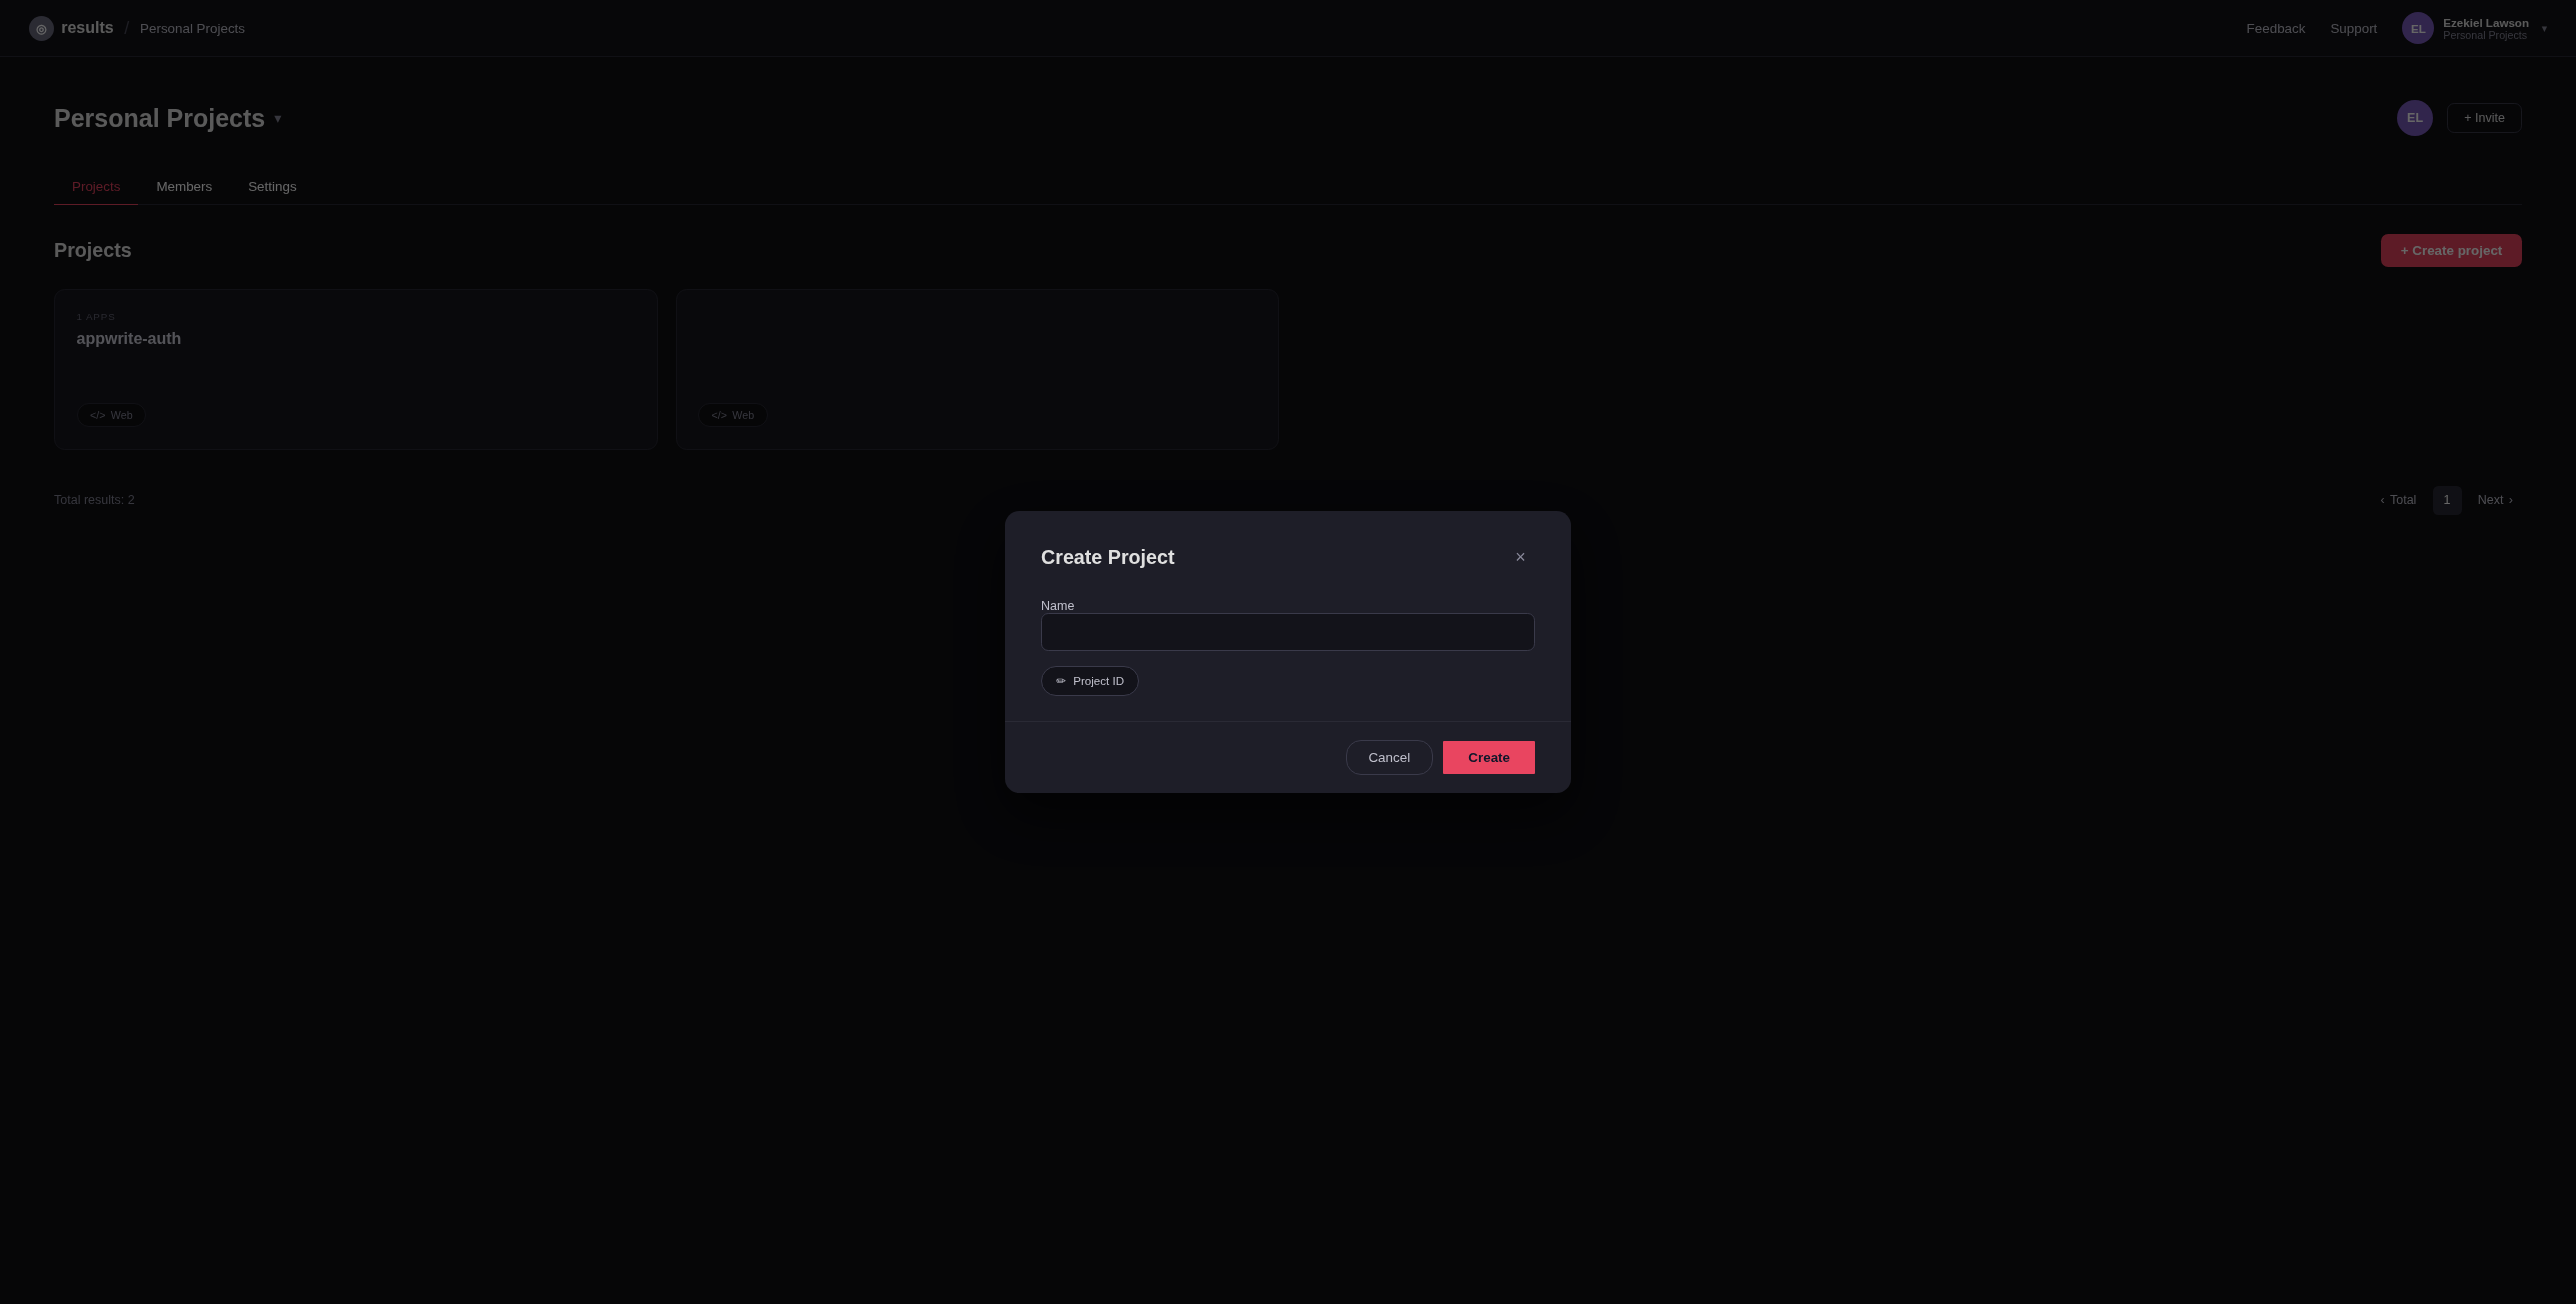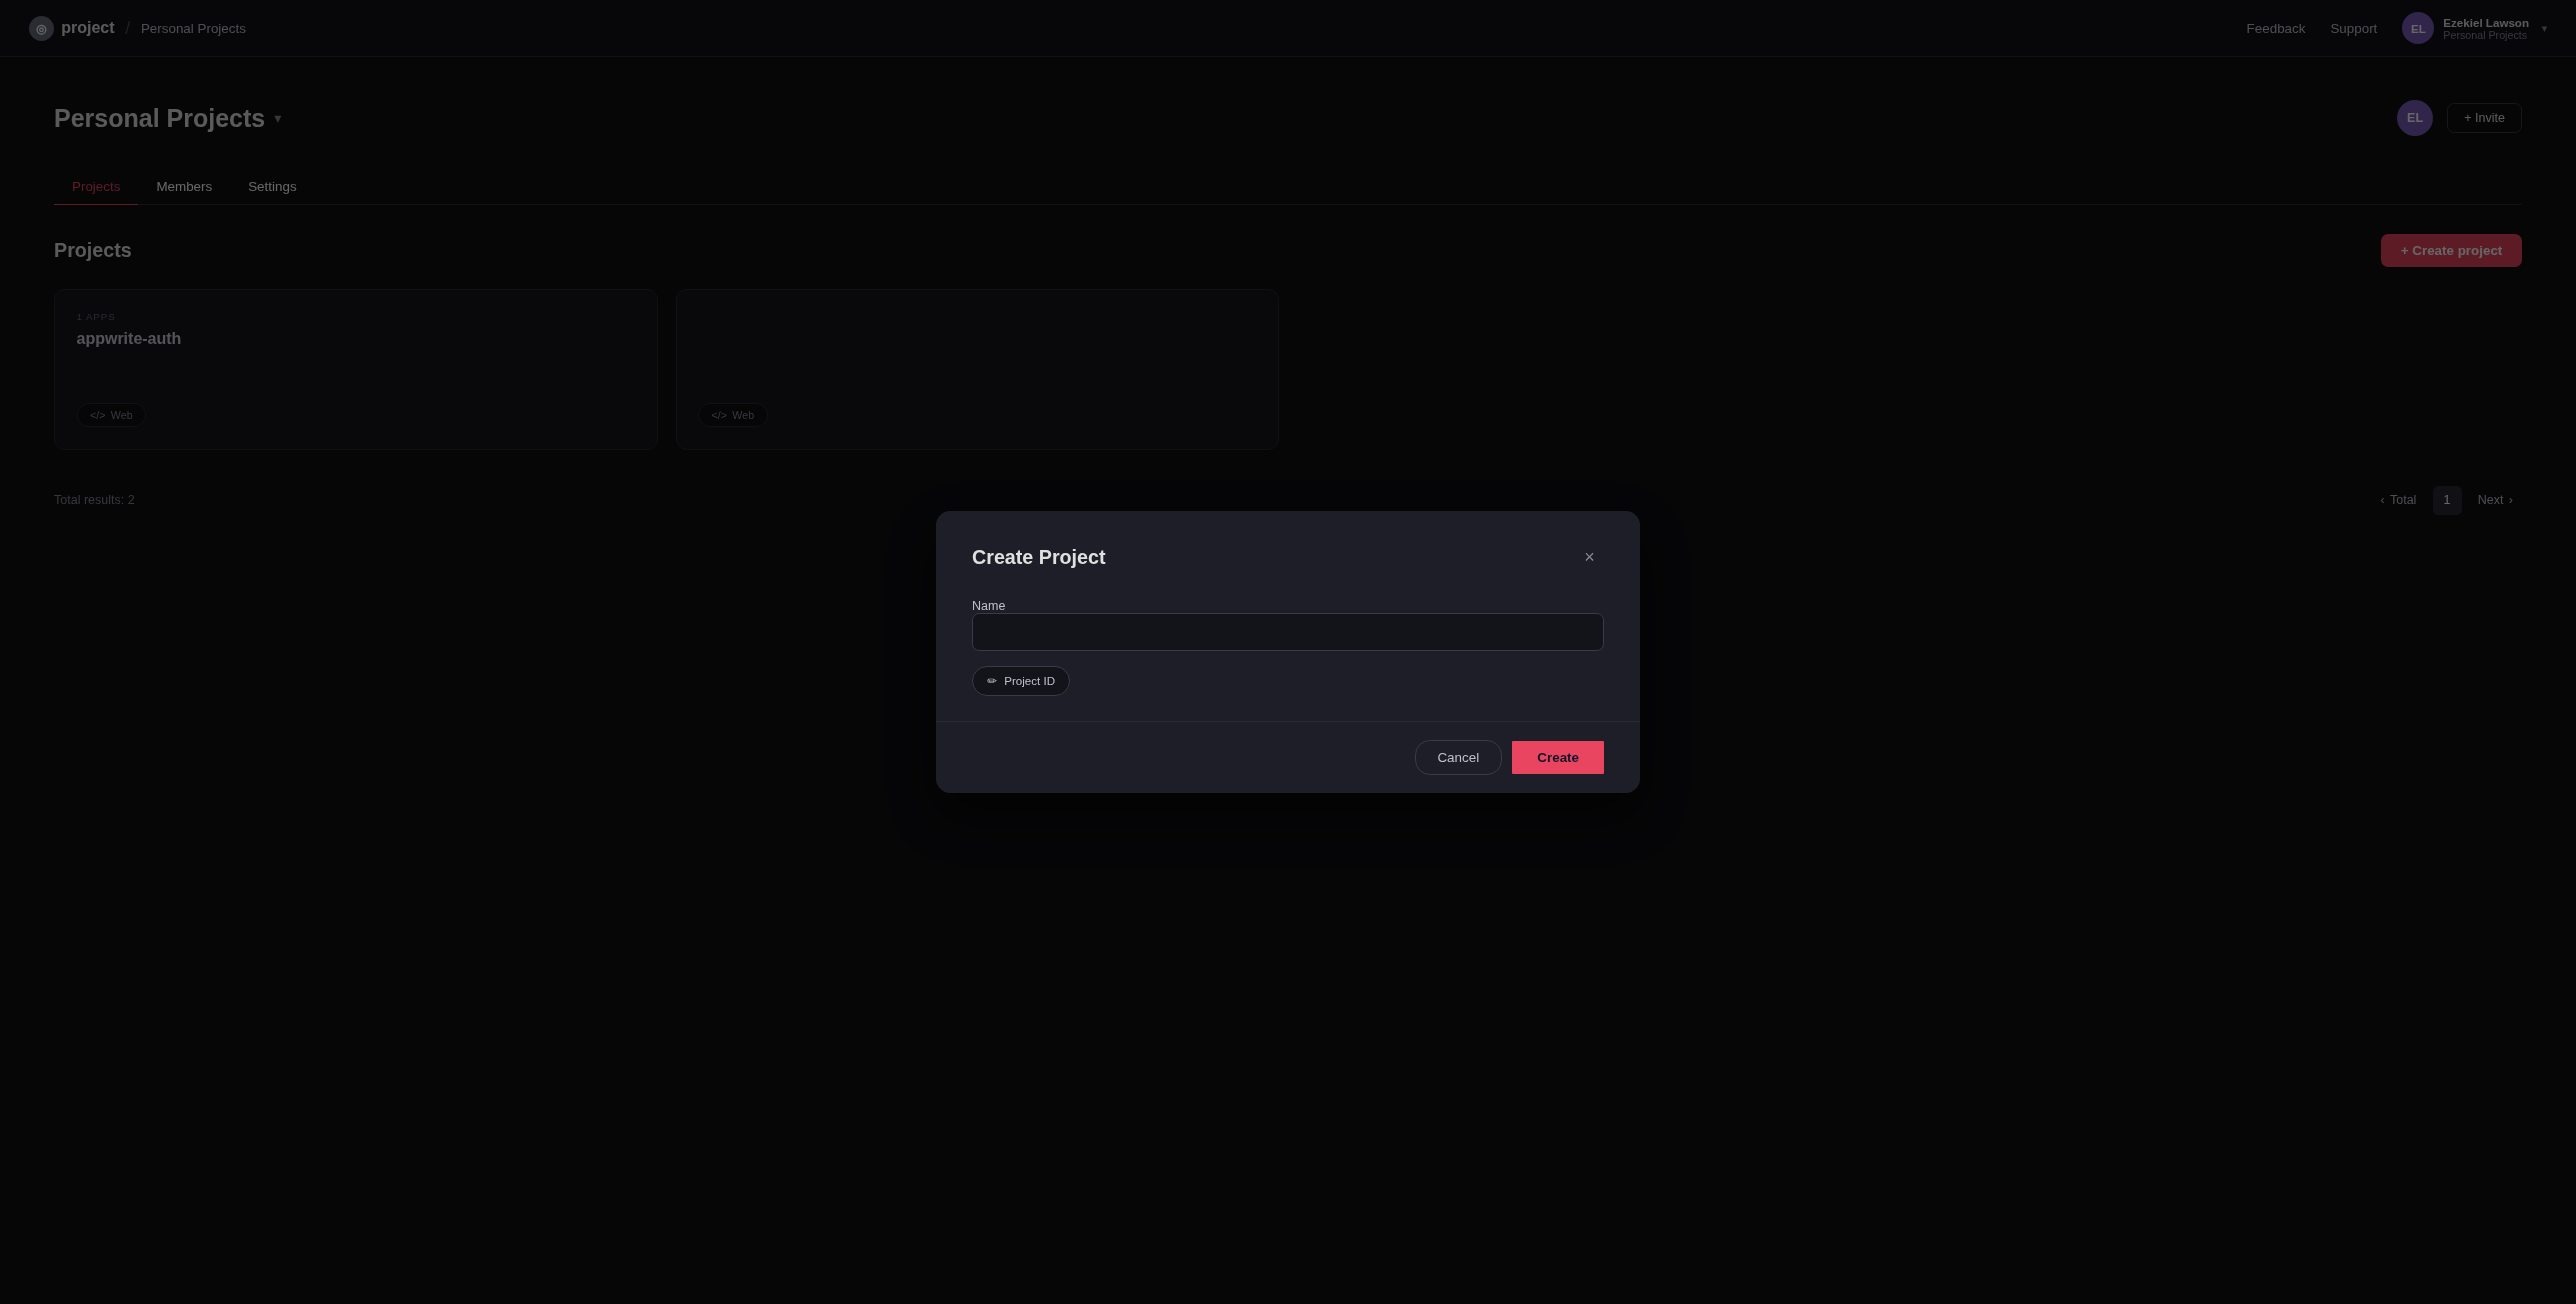--- a/index.html
+++ b/index.html
@@ -298,21 +298,21 @@
       z-index: 100;
       display: flex;
       align-items: center;
       justify-content: center;
     }
 
     
     .modal {
       background: #1e1e28;
       border-radius: 14.3px;
-      width: 704px;
+      width: 566px;
       overflow: hidden;
       box-shadow: 0 21.5px 54px rgba(0,0,0,0.6);
     }
     .modal-body {
       padding: 32px 36px 25px;
     }
     .modal-header {
       display: flex;
       align-items: center;
       justify-content: space-between;
@@ -394,21 +394,21 @@
       cursor: pointer;
     }
   </style>
 </head>
 <body>
 
 <nav class="navbar">
   <div class="navbar-left">
     <div class="navbar-logo">
       <div class="logo-icon">◎</div>
-      <span>project</span>
+      <span>results</span>
     </div>
     <span class="navbar-separator">/</span>
     <span class="navbar-breadcrumb">Personal Projects</span>
   </div>
   <div class="navbar-right">
     <a class="navbar-link">Feedback</a>
     <a class="navbar-link">Support</a>
     <div class="navbar-user">
       <div class="avatar">EL</div>
       <div class="navbar-user-info">

